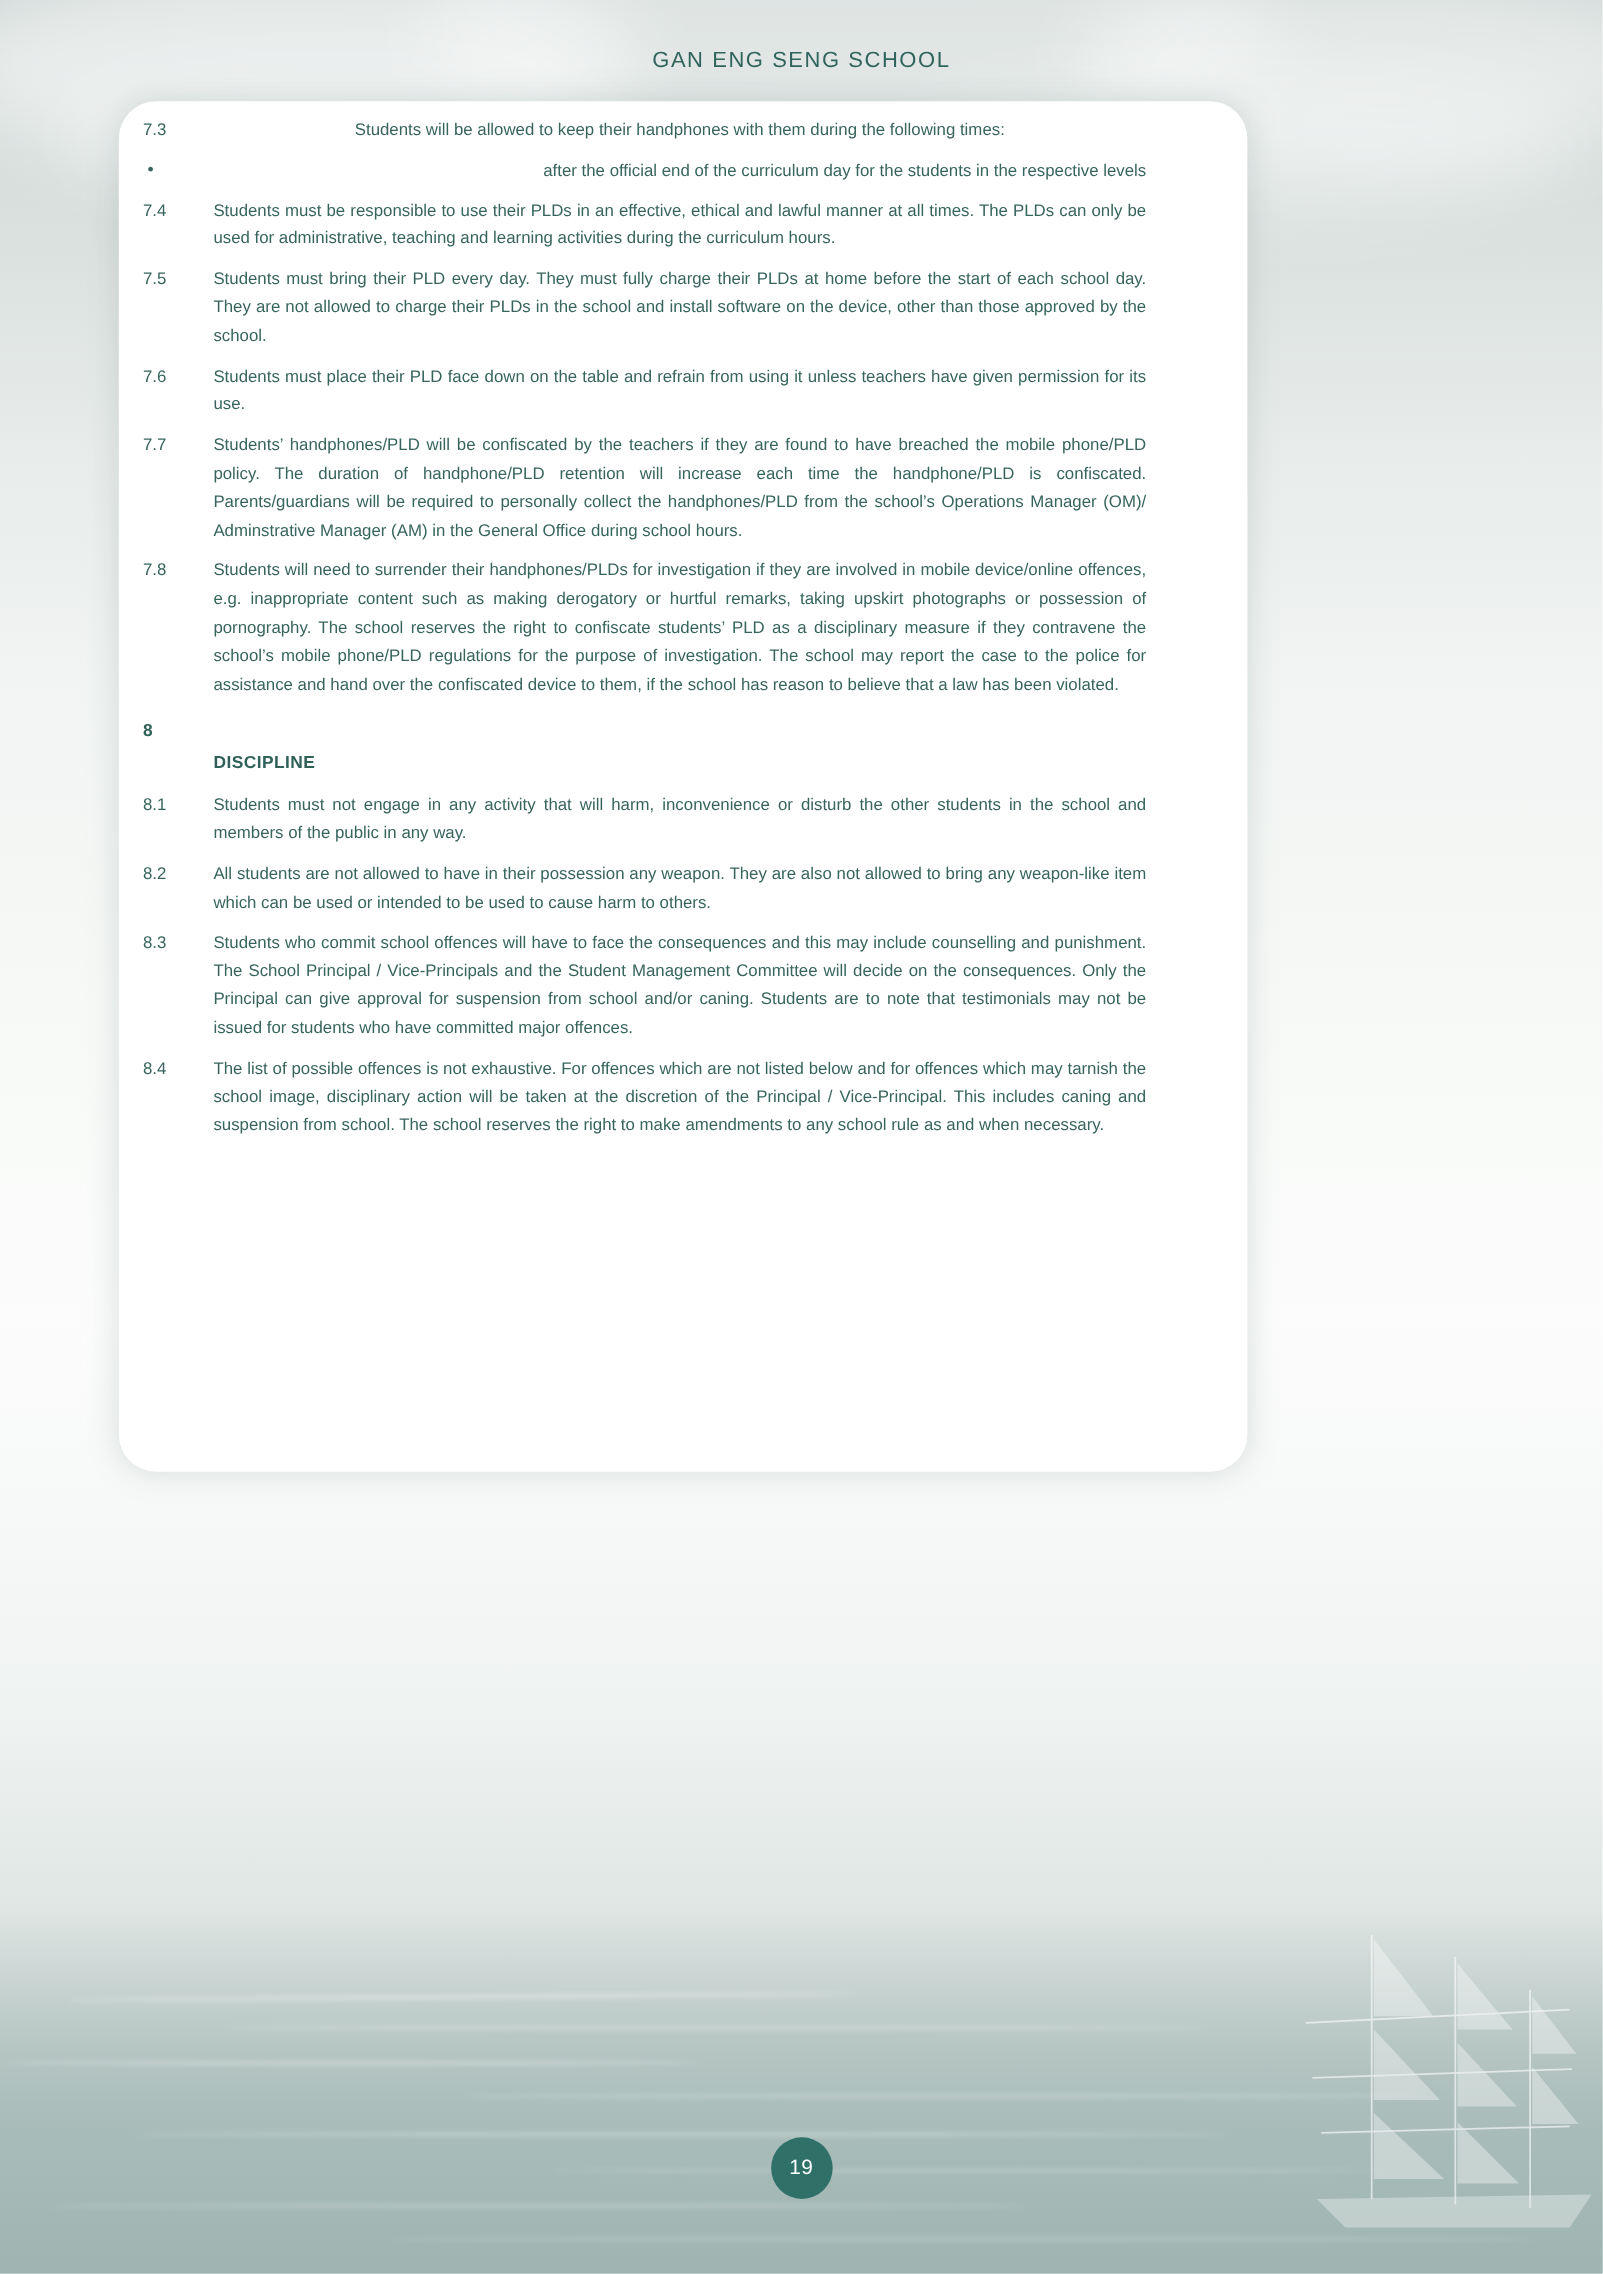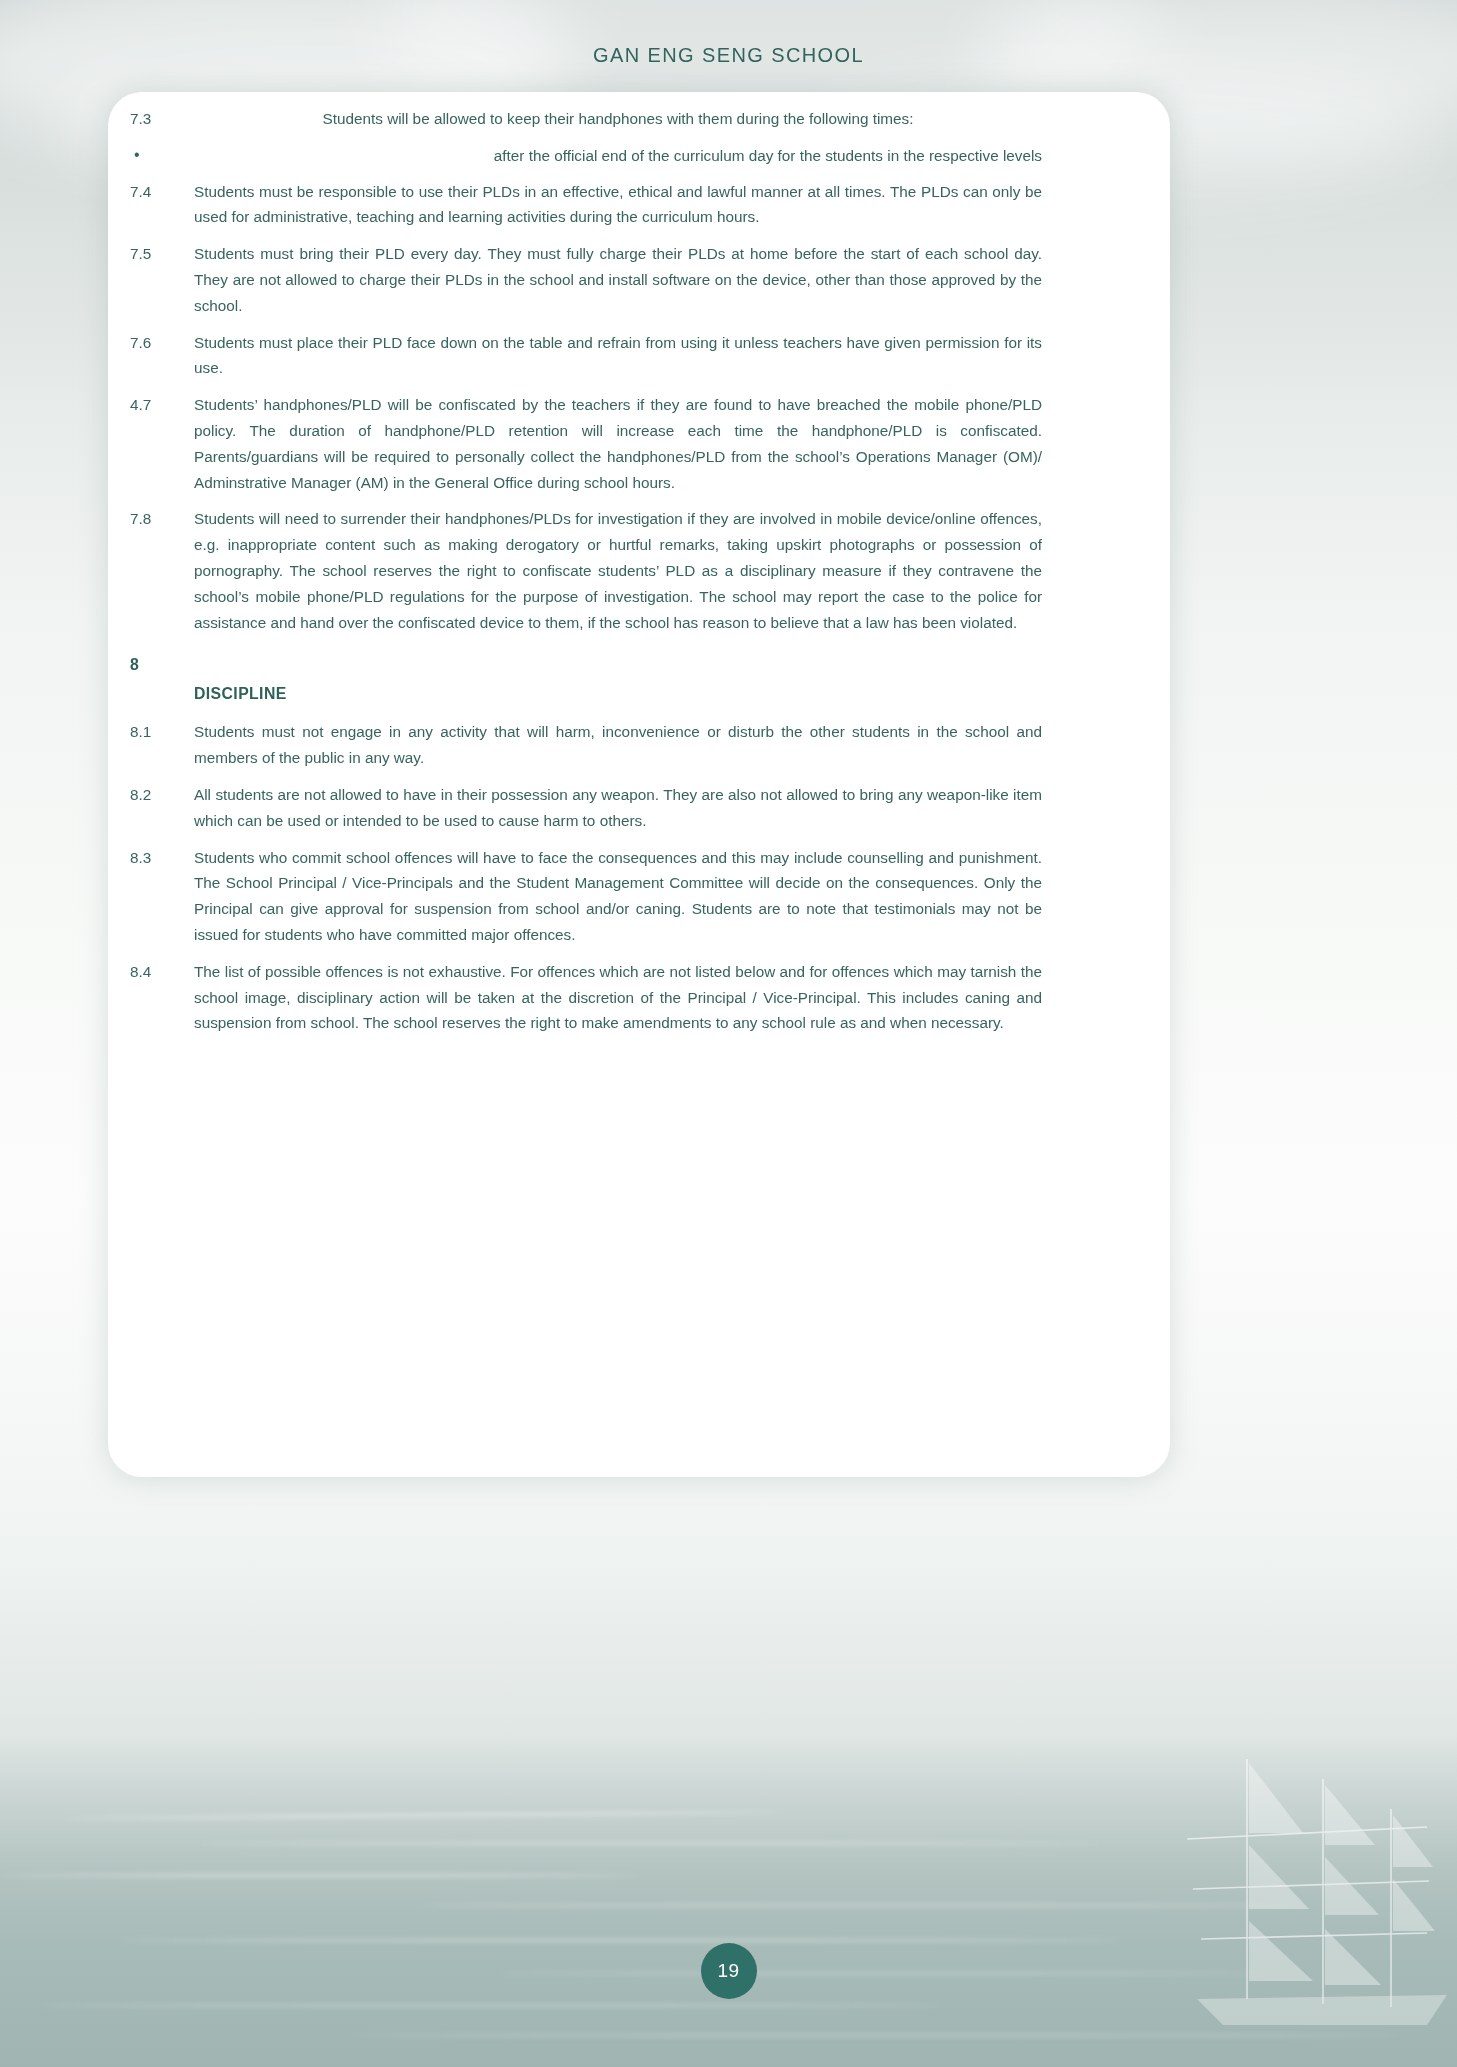--- a/index.html
+++ b/index.html
@@ -99,25 +99,24 @@
     letter-spacing: 1.4px;
     color: #31645c;
     font-weight: 400;
   }
 
   .content-card {
     position: absolute;
     left: 108px;
     top: 92px;
     width: 1026px;
-    height: 1385px;
+    height: 1246px;
     background: #ffffff;
     border-radius: 34px 34px 34px 34px;
     box-shadow: 0 0 28px rgba(120,140,137,0.25);
-    padding-left: 36px;
   }
   .content-inner {
     position: absolute;
     left: 22px;
     top: 14px;
     width: 912px;
     color: #37645d;
   }
 
   
@@ -267,21 +266,21 @@
       <div class="clause-num">7.5</div>
       <div class="clause-body">Students must bring their PLD every day. They must fully charge their PLDs at home before the start of each school day. They are not allowed to charge their PLDs in the school and install software on the device, other than those approved by the school.</div>
     </div>
 
     <div class="clause">
       <div class="clause-num">7.6</div>
       <div class="clause-body">Students must place their PLD face down on the table and refrain from using it unless teachers have given permission for its use.</div>
     </div>
 
     <div class="clause">
-      <div class="clause-num">4.7</div>
+      <div class="clause-num">7.7</div>
       <div class="clause-body">Students’ handphones/PLD will be confiscated by the teachers if they are found to have breached the mobile phone/PLD policy. The duration of handphone/PLD retention will increase each time the handphone/PLD is confiscated. Parents/guardians will be required to personally collect the handphones/PLD from the school’s Operations Manager (OM)/ Adminstrative Manager (AM) in the General Office during school hours.</div>
     </div>
 
     <div class="clause">
       <div class="clause-num">7.8</div>
       <div class="clause-body">Students will need to surrender their handphones/PLDs for investigation if they are involved in mobile device/online offences, e.g. inappropriate content such as making derogatory or hurtful remarks, taking upskirt photographs or possession of pornography. The school reserves the right to confiscate students’ PLD as a disciplinary measure if they contravene the school’s mobile phone/PLD regulations for the purpose of investigation. The school may report the case to the police for assistance and hand over the confiscated device to them, if the school has reason to believe that a law has been violated.</div>
     </div>
 
     <div class="section-head">
       <div class="num">8</div>

